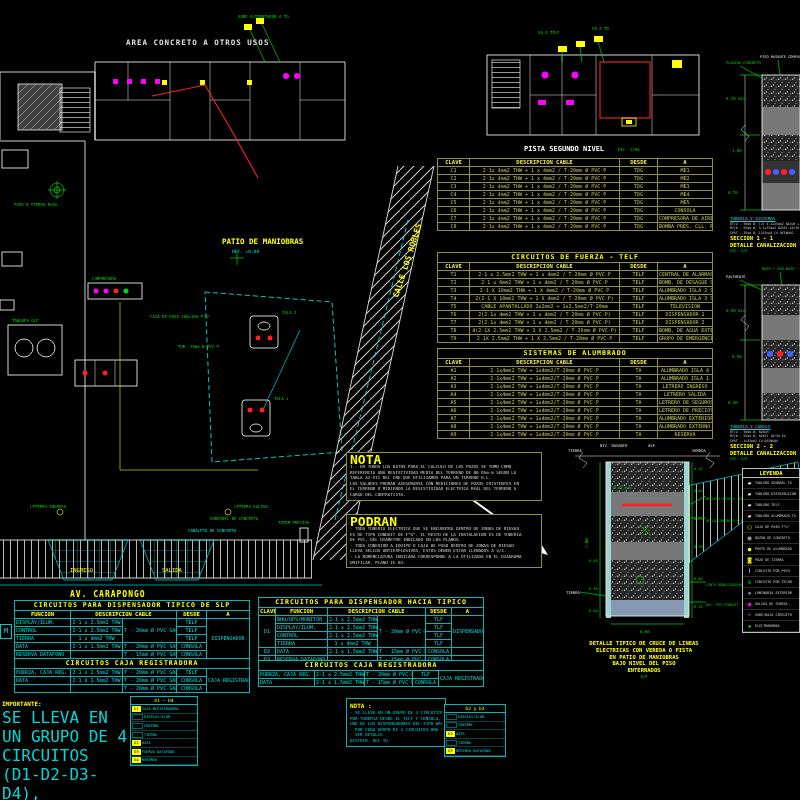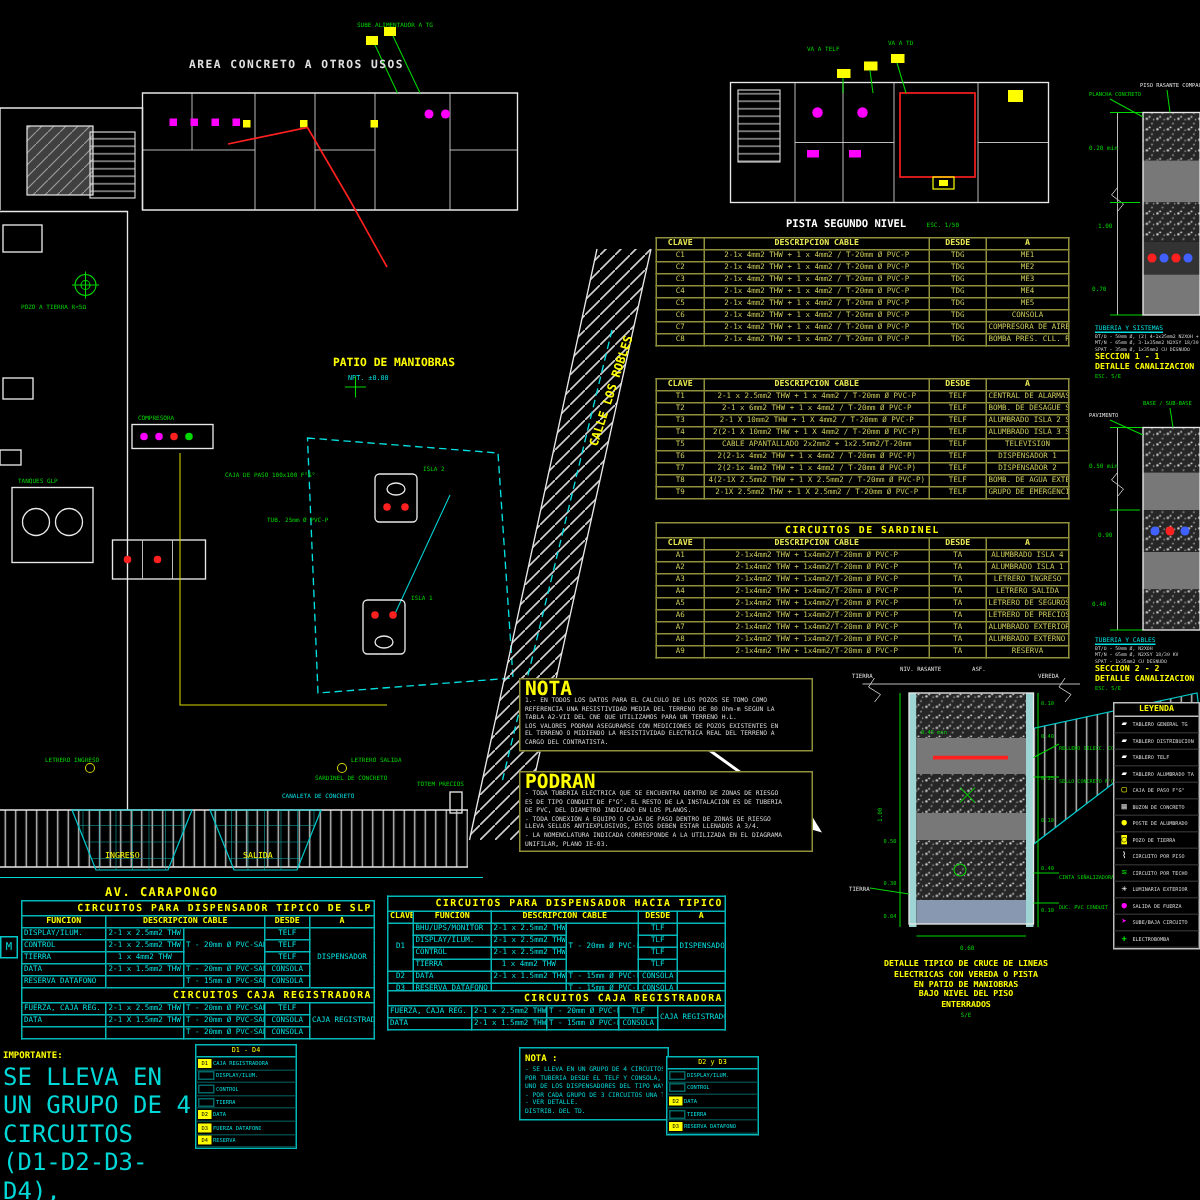--- a/index.html
+++ b/index.html
@@ -21,21 +21,21 @@
   
   .tbl{border-collapse:collapse;table-layout:fixed;background:#000;}
   .tbl td{border:1px solid #8f8f3c;color:#c8c85a;font-size:5px;line-height:7px;
     padding:0 1px;text-align:center;white-space:nowrap;overflow:hidden;}
   .tbl td.l{text-align:left;}
   .tbl tr.hdr td{color:#eaea55;font-weight:bold;font-size:5.5px;}
   .tbl td.title{color:#ffff00;font-weight:bold;font-size:6.5px;line-height:9px;letter-spacing:1px;}
   
   .cy td{border-color:#00b8b8;color:#00e0e0;}
   .cy tr.hdr td{color:#ffff00;}
-  .cy td.title{color:#ffff00;text-align:right;}
+  .cy td.title{color:#ffff00;}
   
   .note{border:1px solid #8f8f3c;background:#000;padding:2px 3px;}
   .note .nt{color:#ffff00;font-weight:bold;font-size:13px;line-height:9px;}
   .note .nl{color:#d8d8d8;font-size:4.2px;line-height:5.6px;white-space:nowrap;overflow:hidden;}
   .note-cy{border-color:#00b8b8;}
   .note-cy .nl{color:#00d8d8;}
   
   .lgbox{border:1px solid #bdbdbd;background:#000;}
   .lgbox .lgt{color:#ffff00;font-weight:bold;font-size:5.5px;text-align:center;line-height:8px;
     border-bottom:1px solid #bdbdbd;}
@@ -390,20 +390,23 @@
 </table>
 
 <table class="tbl abs" style="left:437px;top:252px;width:276px">
   <colgroup>
         <col style="width:32px">
         <col style="width:150px">
         <col style="width:38px">
         <col>
       </colgroup>
   <tbody>
+        <tr>
+          <td class="title" colspan="4">CIRCUITOS DE FUERZA - TELF</td>
+        </tr>
   <tr class="hdr">
     <td>CLAVE</td>
           <td>DESCRIPCION CABLE</td>
     <td>DESDE</td>
           <td>A</td>
   </tr>
   </tbody>
       <tbody>
 
   <tr>
@@ -465,21 +468,21 @@
 
 <table class="tbl abs" style="left:437px;top:348px;width:276px">
   <colgroup>
         <col style="width:32px">
         <col style="width:150px">
         <col style="width:38px">
         <col>
       </colgroup>
   <tbody>
         <tr>
-          <td class="title" colspan="4">CIRCUITOS DE SARDINEL</td>
+          <td class="title" colspan="4">SISTEMAS DE ALUMBRADO</td>
         </tr>
   <tr class="hdr">
     <td>CLAVE</td>
           <td>DESCRIPCION CABLE</td>
     <td>DESDE</td>
           <td>A</td>
   </tr>
   </tbody>
       <tbody>
 

